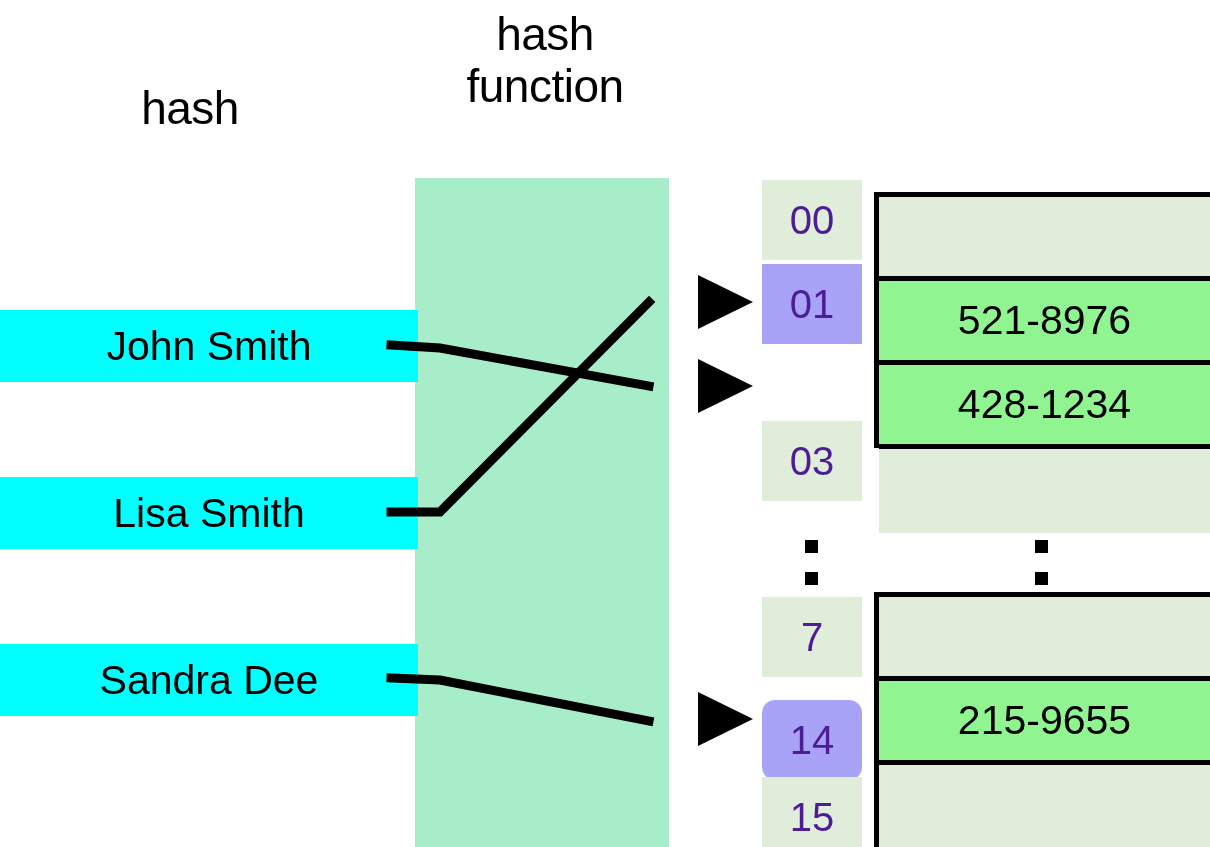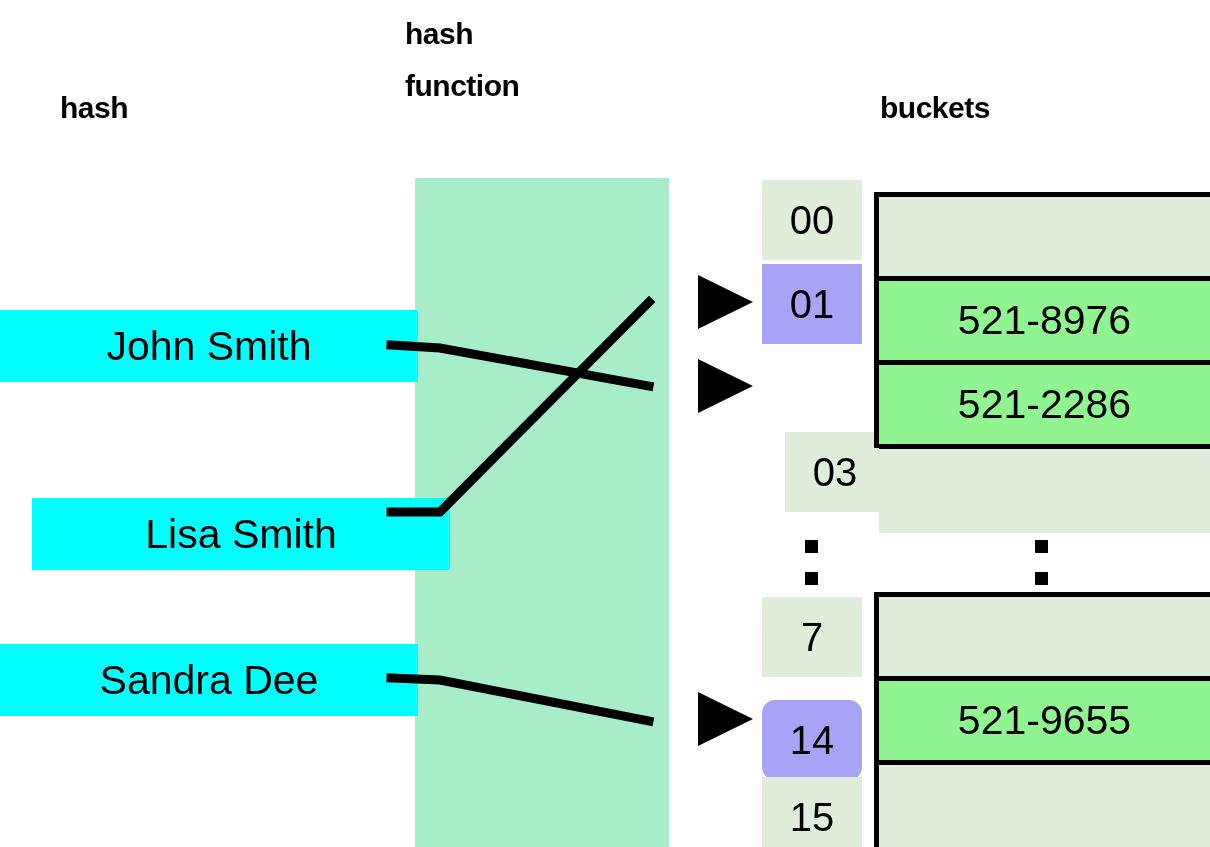--- a/index.html
+++ b/index.html
@@ -12,24 +12,25 @@
     width: 1210px;
     height: 847px;
     background: #ffffff;
     font-family: "Liberation Sans", sans-serif;
     overflow: hidden;
   }
 
   
   .heading {
     position: absolute;
-    font-weight: bold;
-    font-size: 30px;
+    font-weight: normal;
+    font-size: 46px;
     line-height: 52px;
     color: #000000;
+    text-align: center;
     white-space: pre-line;
     letter-spacing: -0.5px;
   }
   #heading-keys   { left: 60px;  top: 82px;  width: 260px; }
   #heading-hash   { left: 405px; top: 8px;   width: 280px; }
   #heading-buckets{ left: 880px; top: 82px;  width: 320px; }
 
   
   .key-box {
     position: absolute;
@@ -64,21 +65,21 @@
     pointer-events: none;
   }
 
   
   .index-cell {
     position: absolute;
     left: 762px;
     width: 100px;
     height: 80px;
     font-size: 40px;
-    color: #000000;
+    color: #4c1d95;
     display: flex;
     align-items: center;
     justify-content: center;
     background: #dfedda;
   }
   .index-cell.hit { background: #a9a3f8; }
 
   
   .bucket-table {
     position: absolute;
@@ -133,64 +134,63 @@
   }
 </style>
 </head>
 <body>
 
 <div id="canvas">
 
   <div class="heading" id="heading-keys">hash</div>
   <div class="heading" id="heading-hash">hash
 function</div>
-  <div class="heading" id="heading-buckets">buckets</div>
 
   <div id="hash-panel"></div>
 
   <div class="key-box" style="top:310px;">John Smith</div>
-  <div class="key-box" style="top:498px;margin-left:32px;">Lisa Smith</div>
+  <div class="key-box" style="top:477px;">Lisa Smith</div>
   <div class="key-box" style="top:644px;">Sandra Dee</div>
 
   <svg id="connectors" viewBox="0 0 1210 847" xmlns="http://www.w3.org/2000/svg">
 
     <polyline points="391,345 440,348 649,386" fill="none" stroke="#000000" stroke-width="9" stroke-linecap="square" stroke-linejoin="miter"></polyline>
 
     <polyline points="391,512 440,512 649,302" fill="none" stroke="#000000" stroke-width="9" stroke-linecap="square" stroke-linejoin="miter"></polyline>
 
     <polyline points="391,678 440,680 649,721" fill="none" stroke="#000000" stroke-width="9" stroke-linecap="square" stroke-linejoin="miter"></polyline>
   </svg>
 
   <div class="arrow-marker" style="left:698px; top:275px;"></div>
   <div class="arrow-marker" style="left:698px; top:359px;"></div>
   <div class="arrow-marker" style="left:698px; top:692px;"></div>
 
   <div class="index-cell" style="top:180px;">00</div>
   <div class="index-cell hit" style="top:264px;">01</div>
-  <div class="index-cell" style="top:432px;margin-left:23px;">03</div>
+  <div class="index-cell" style="top:421px;">03</div>
 
   <div class="index-cell" style="top:597px;">7</div>
   <div class="index-cell hit" style="top:700px;border-radius:13px;">14</div>
   <div class="index-cell" style="top:765px;margin-top:12px;">15</div>
 
   <div class="ellipsis" id="ellipsis-index">
     <span></span>
     <span></span>
   </div>
   <div class="ellipsis" id="ellipsis-bucket">
     <span></span>
     <span></span>
   </div>
 
   <div class="bucket-table" id="bucket-table-top">
     <div class="bucket-cell"></div>
     <div class="bucket-cell filled">521-8976</div>
-    <div class="bucket-cell filled">521-2286</div>
+    <div class="bucket-cell filled">428-1234</div>
     <div class="bucket-cell last"></div>
   </div>
 
   <div class="bucket-table" id="bucket-table-bottom">
     <div class="bucket-cell"></div>
-    <div class="bucket-cell filled">521-9655</div>
+    <div class="bucket-cell filled">215-9655</div>
     <div class="bucket-cell last"></div>
   </div>
 
 </div>
 
 </body></html>

